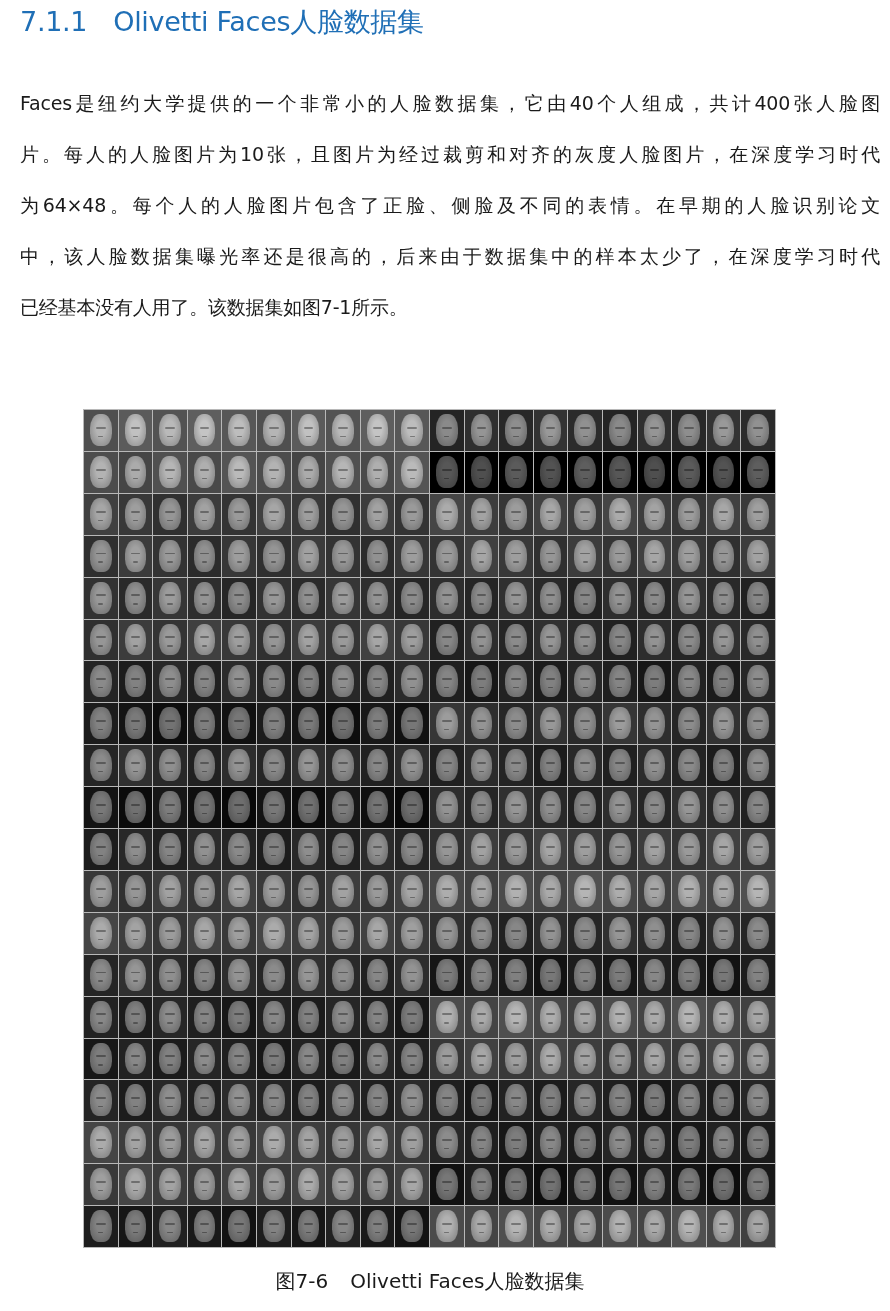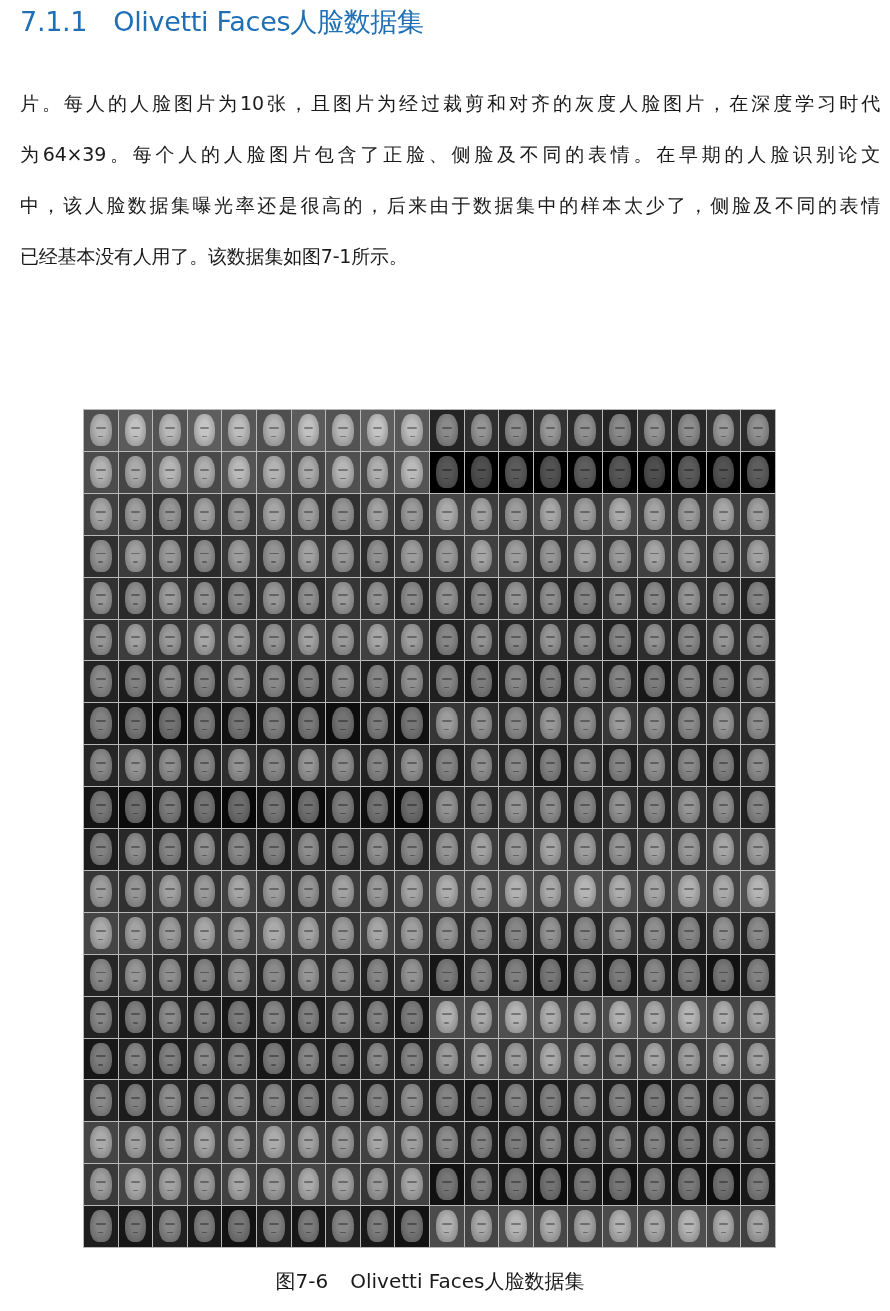--- a/index.html
+++ b/index.html
@@ -29,23 +29,24 @@
   .caption .fig-num { margin-right: 22px; }
 </style>
 </head>
 <body>
 
 <div class="heading">
   <span class="num">7.1.1</span><span>Olivetti Faces人脸数据集</span>
 </div>
 
 <div class="para">
+  <span class="line justify"> Faces是纽约大学提供的一个非常小的人脸数据集，它由40个人组成，共计400张人脸图</span>
   <span class="line justify">片。每人的人脸图片为10张，且图片为经过裁剪和对齐的灰度人脸图片，在深度学习时代</span>
-  <span class="line justify">为64×39。每个人的人脸图片包含了正脸、侧脸及不同的表情。在早期的人脸识别论文</span>
-  <span class="line justify">中，该人脸数据集曝光率还是很高的，后来由于数据集中的样本太少了，侧脸及不同的表情</span>
+  <span class="line justify">为64×48。每个人的人脸图片包含了正脸、侧脸及不同的表情。在早期的人脸识别论文</span>
+  <span class="line justify">中，该人脸数据集曝光率还是很高的，后来由于数据集中的样本太少了，在深度学习时代</span>
   <span class="line">已经基本没有人用了。该数据集如图7-1所示。</span>
 </div>
 
 <div class="figure" id="face-grid">
     <div class="tile" style="background: rgb(79, 79, 79);">
       <div class="face" style="background: radial-gradient(at 50% 45%, rgb(181, 181, 181) 30%, rgb(127, 127, 127) 100%);">
         <div class="eyes"></div>
         <div class="mouth"></div>
       </div>
     </div>

